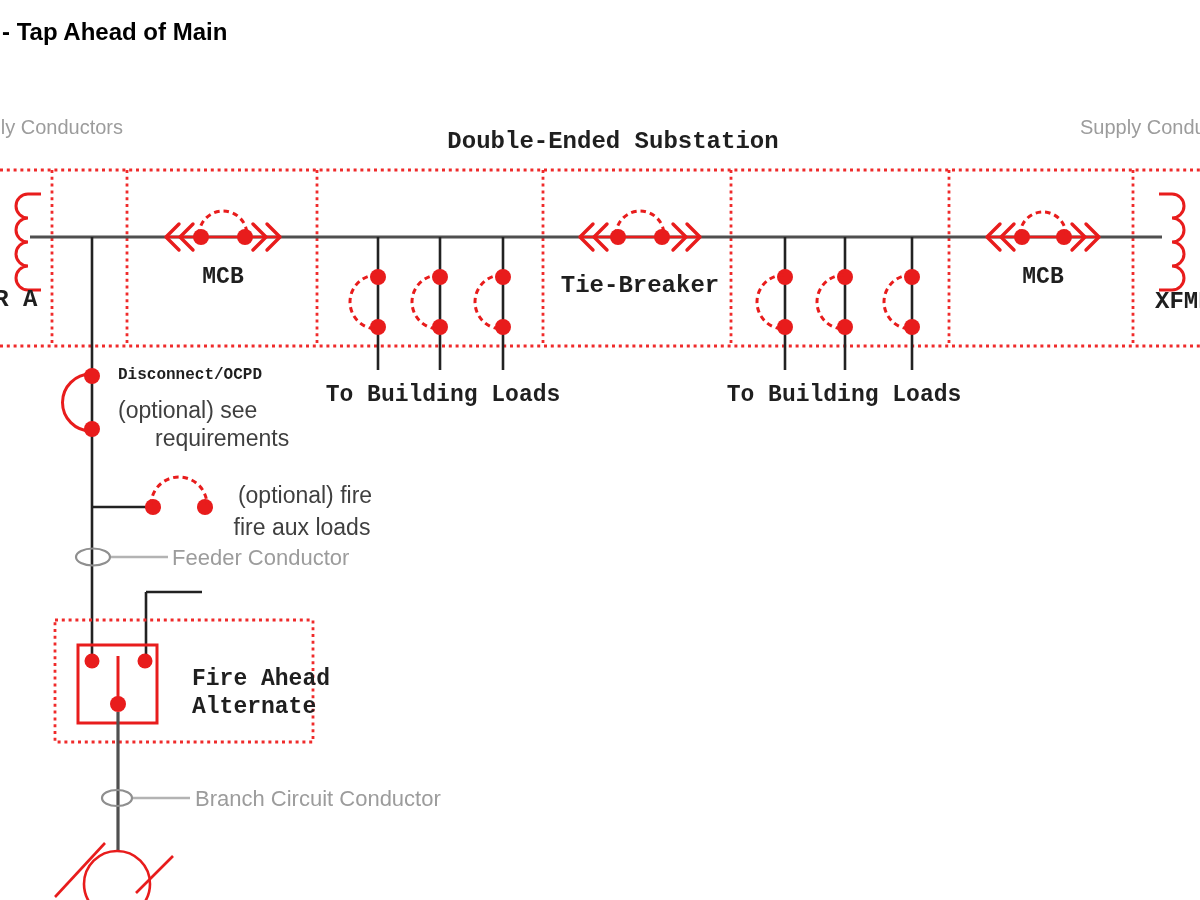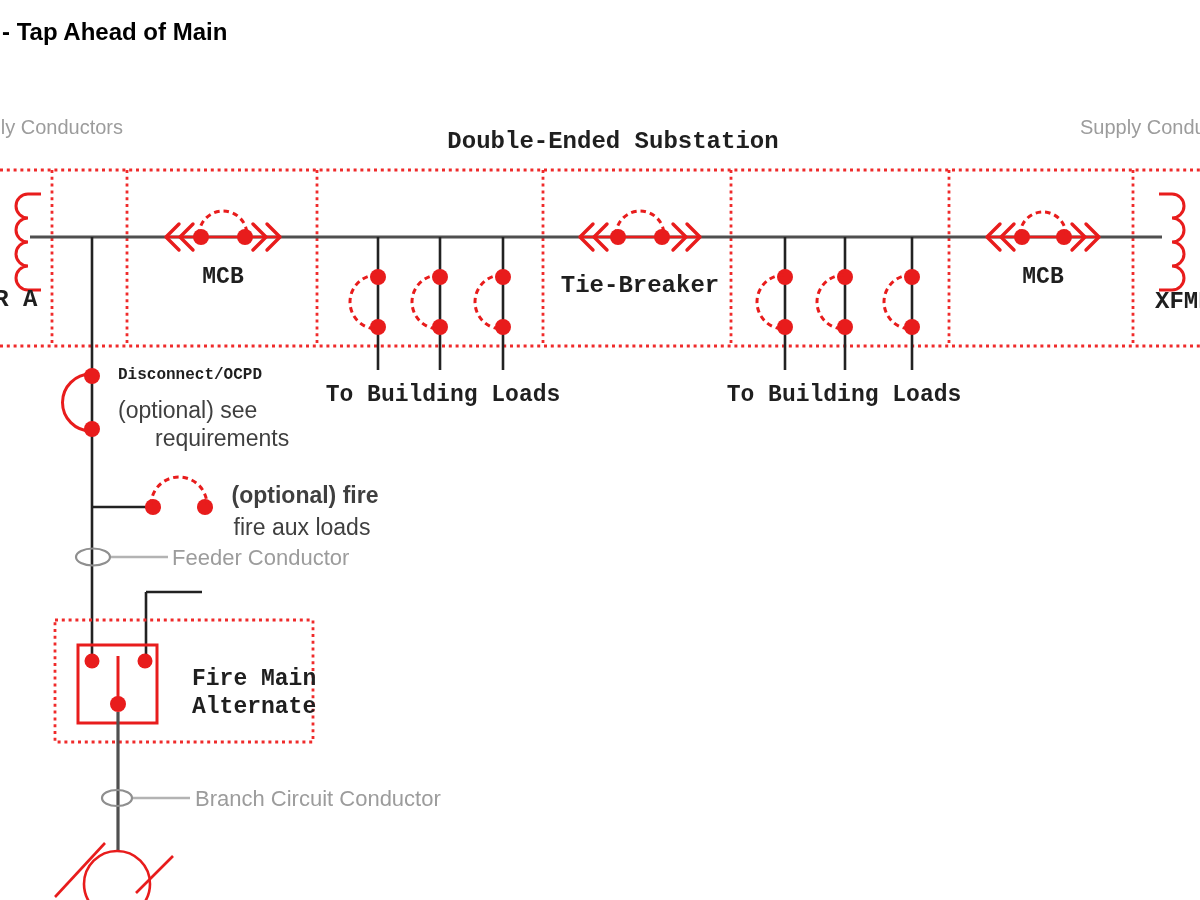--- a/index.html
+++ b/index.html
@@ -190,24 +190,24 @@
   <div class="lbl bold" style="left:1155px;top:288px;font-size:24px;">XFMR B</div>
 
   <div class="lbl bold center" style="left:443px;top:382px;font-size:23px;">To Building Loads</div>
 
   <div class="lbl bold center" style="left:844px;top:382px;font-size:23px;">To Building Loads</div>
 
   <div class="lbl bold" style="left:118px;top:366px;font-size:16px;">Disconnect/OCPD</div>
   <div class="lbl note" style="left:118px;top:397px;">(optional) see</div>
   <div class="lbl note" style="left:120px;top:425px;margin-left:35px;">requirements</div>
 
-  <div class="lbl note center" style="left:305px;top:482px;font-weight:bold;">(optional) fire</div>
+  <div class="lbl note center" style="left:305px;top:482px;">(optional) fire</div>
   <div class="lbl note center" style="left:302px;top:514px;">fire aux loads</div>
 
   <div class="lbl graylbl" style="left:172px;top:545px;">Feeder Conductor</div>
 
 
-  <div class="lbl bold" style="left:192px;top:666px;font-size:23px;">Fire Main</div>
+  <div class="lbl bold" style="left:192px;top:666px;font-size:23px;">Fire Ahead</div>
   <div class="lbl bold" style="left:192px;top:694px;font-size:23px;">Alternate</div>
 
   <div class="lbl graylbl" style="left:195px;top:786px;">Branch Circuit Conductor</div>
 
 </div>
 
 </body></html>

